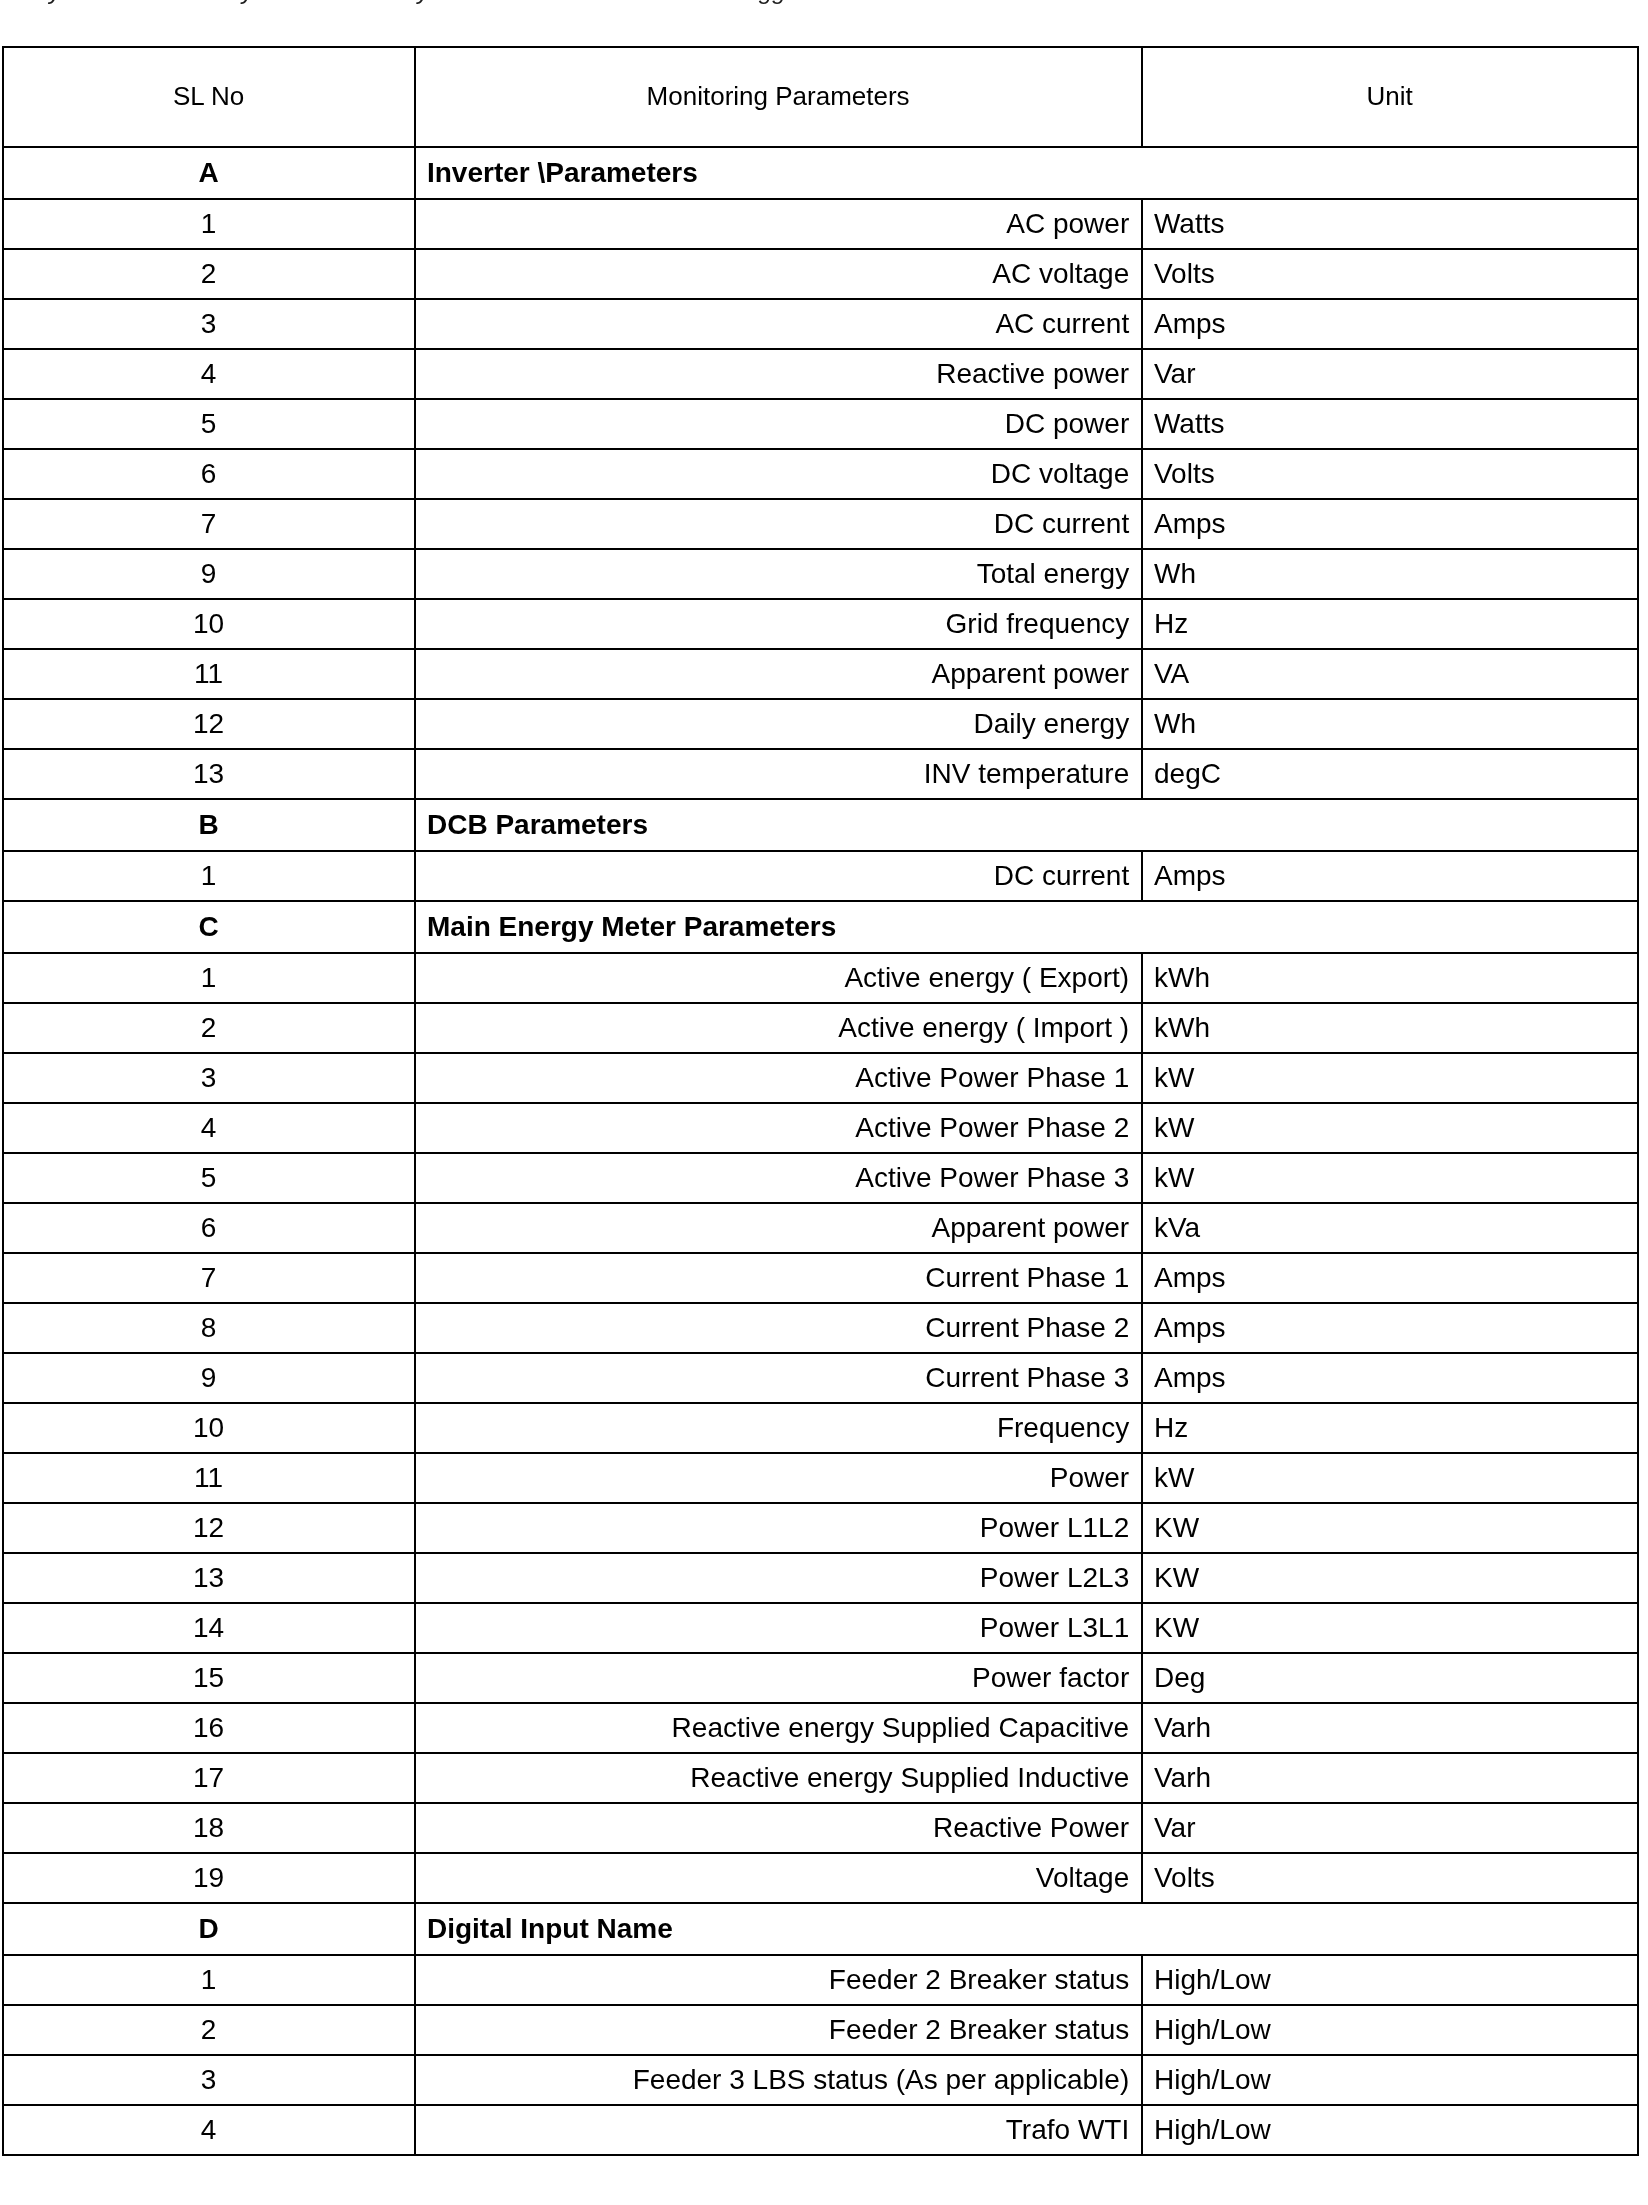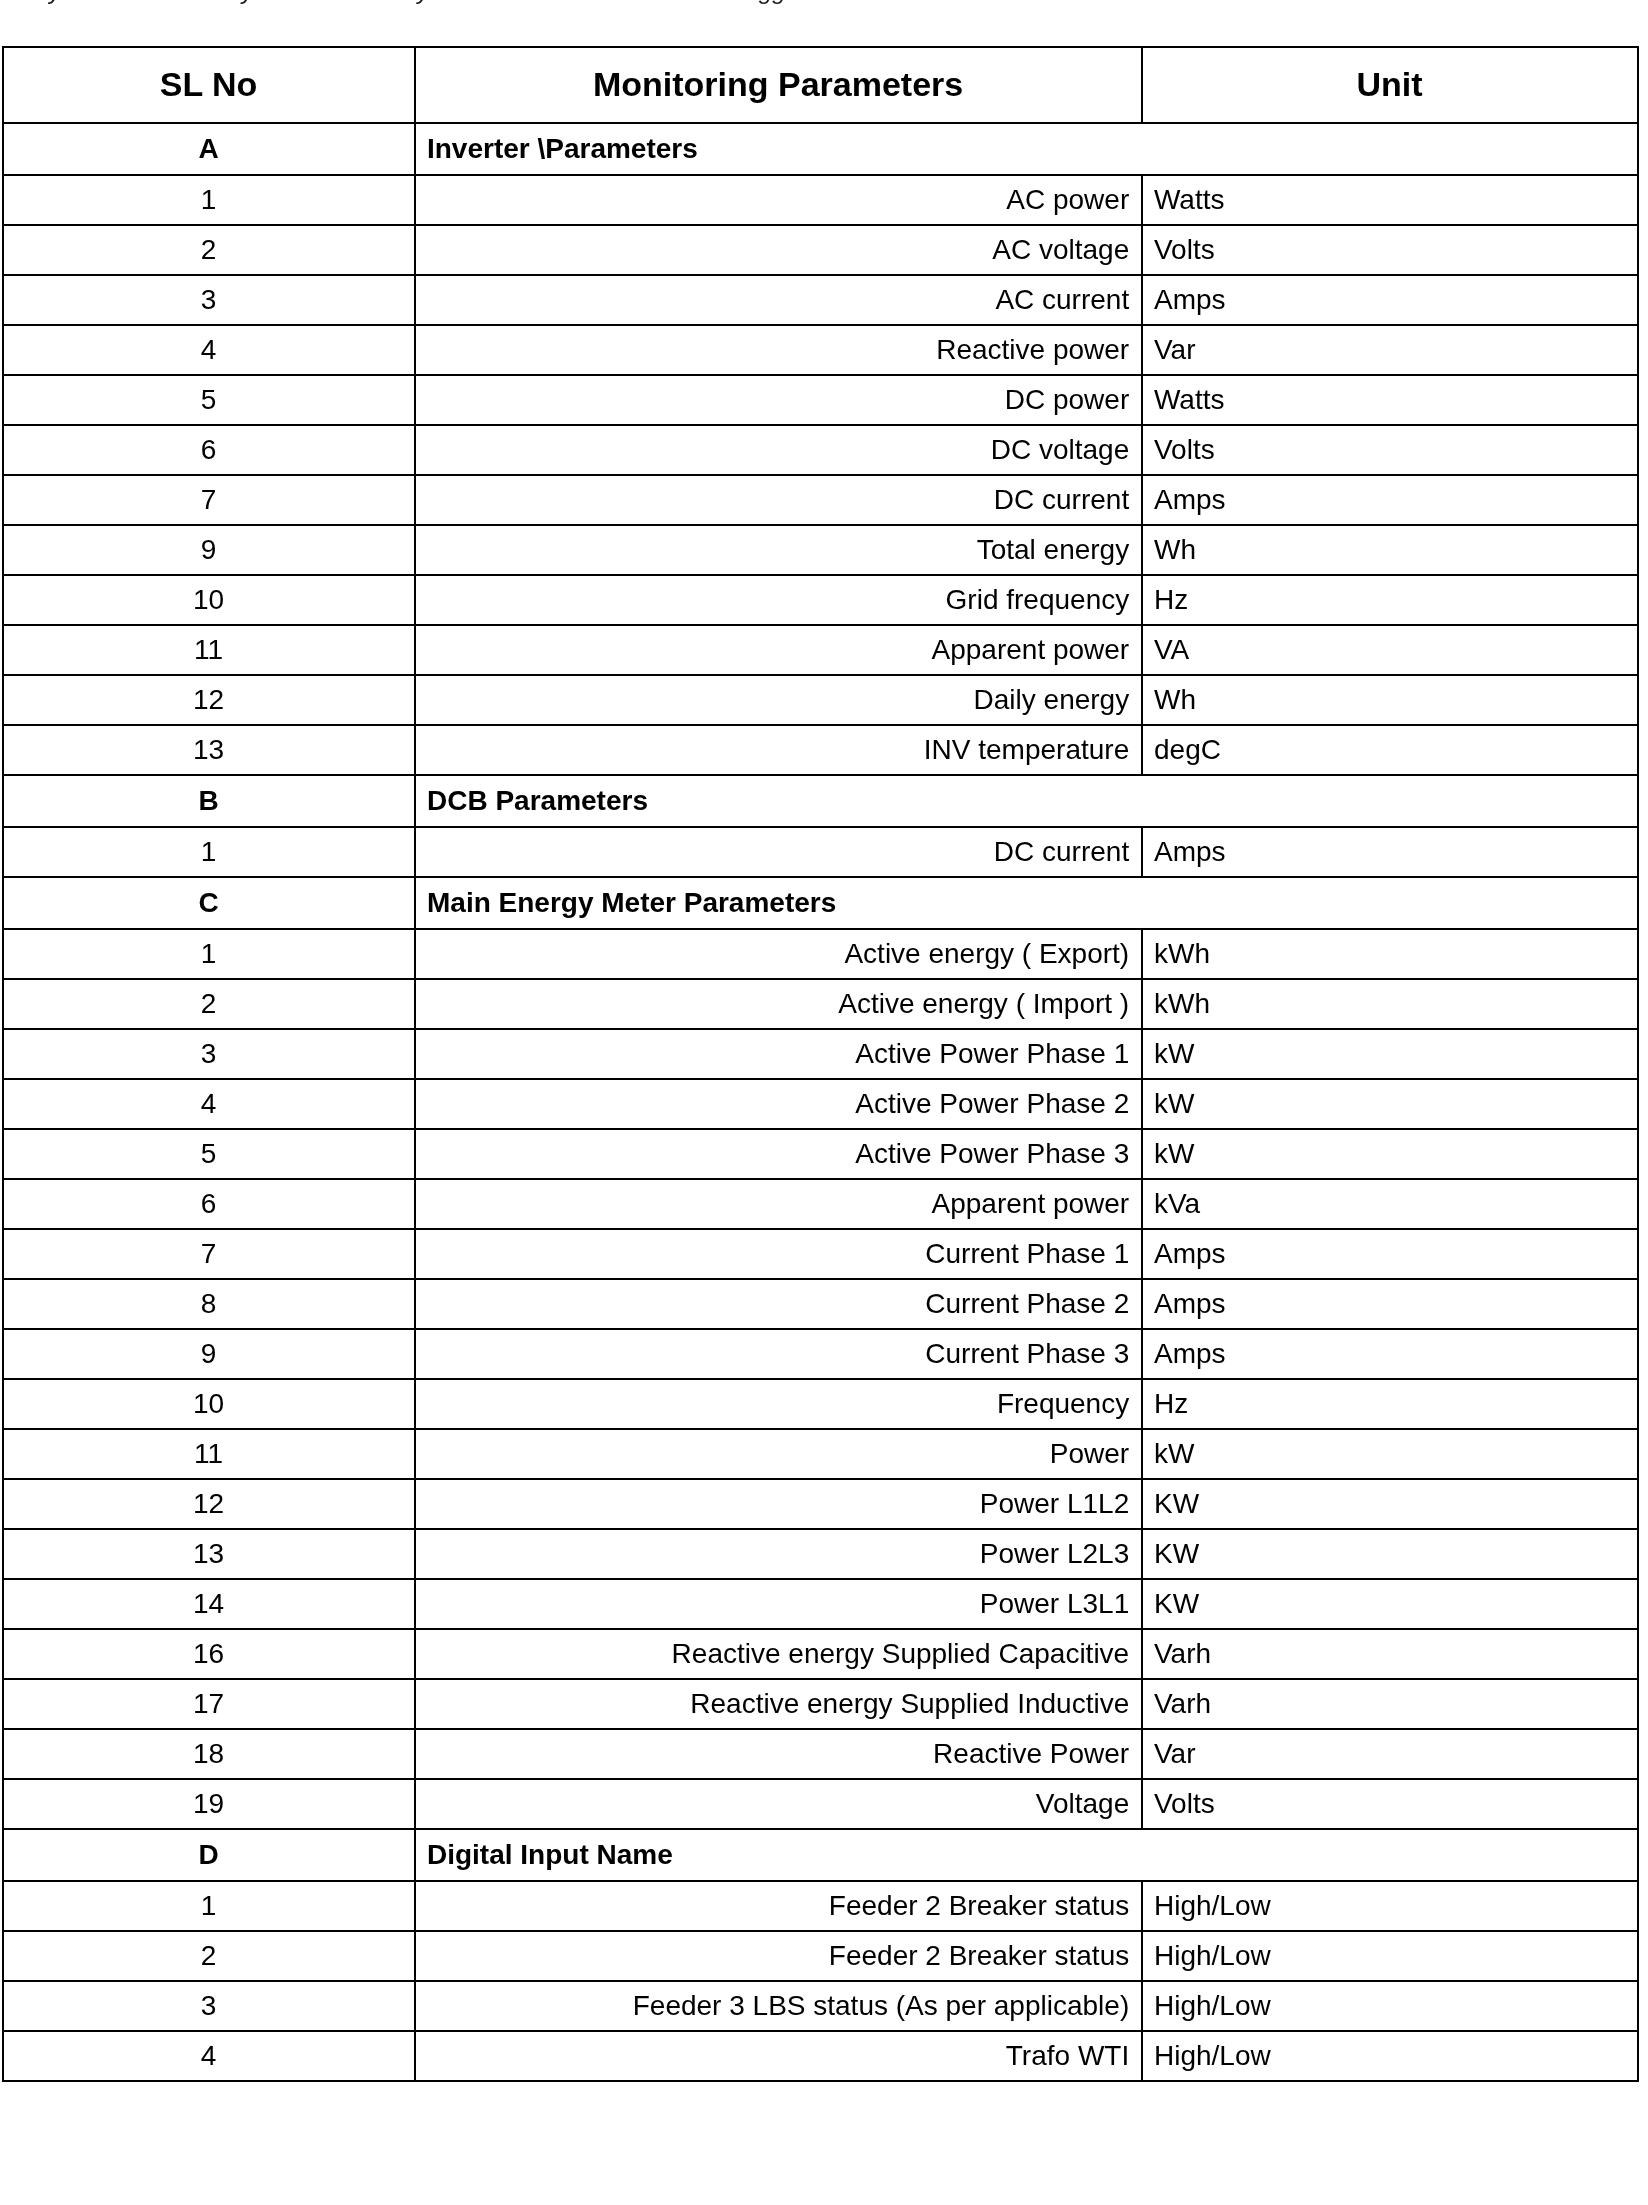--- a/index.html
+++ b/index.html
@@ -62,23 +62,23 @@
     border: 2.4px solid #000000;
     padding: 0 11.4px;
     vertical-align: middle;
     line-height: 1.15;
     font-weight: normal;
     box-sizing: border-box;
   }
 
   
   tr.head-row th {
-    height: 76px;
-    font-size: 34px;
-    font-weight: bold;
+    height: 100px;
+    font-size: 26px;
+    font-weight: normal;
     text-align: center;
   }
 
   
   tr.data-row td {
     height: 50px;
   }
   td.sl {
     text-align: center;
   }
@@ -265,20 +265,25 @@
             <td class="sl">13</td>
             <td class="param">Power L2L3</td>
             <td class="unit">KW</td>
           </tr>
           <tr class="data-row">
             <td class="sl">14</td>
             <td class="param">Power L3L1</td>
             <td class="unit">KW</td>
           </tr>
           <tr class="data-row">
+            <td class="sl">15</td>
+            <td class="param">Power factor</td>
+            <td class="unit">Deg</td>
+          </tr>
+          <tr class="data-row">
             <td class="sl">16</td>
             <td class="param">Reactive energy Supplied Capacitive</td>
             <td class="unit">Varh</td>
           </tr>
           <tr class="data-row">
             <td class="sl">17</td>
             <td class="param">Reactive energy Supplied Inductive</td>
             <td class="unit">Varh</td>
           </tr>
           <tr class="data-row">

